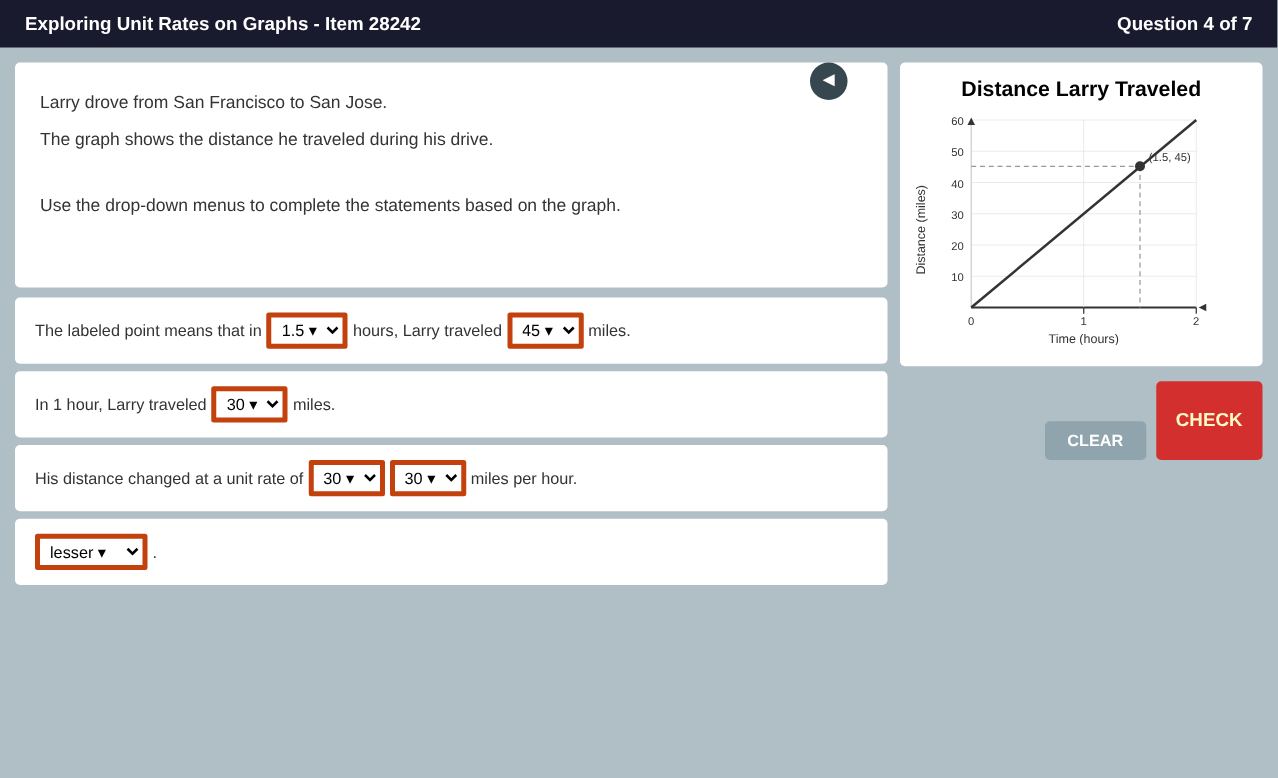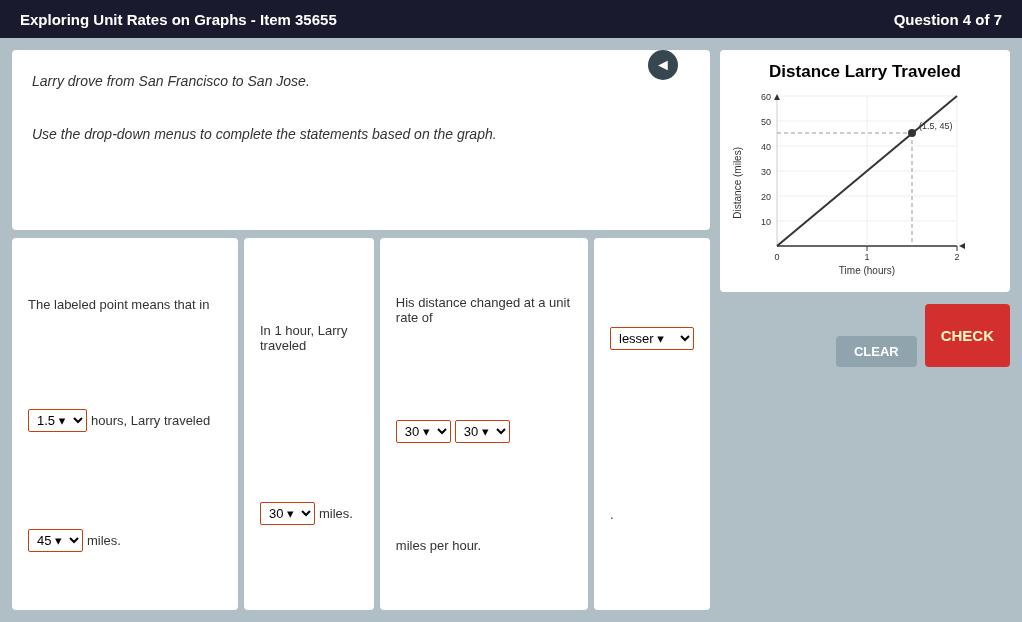--- a/index.html
+++ b/index.html
@@ -45,55 +45,54 @@
       flex-direction: column;
       gap: 8px;
     }
 
     .content-box {
       background: white;
       border-radius: 4px;
       padding: 20px;
       flex: 0 0 auto;
       min-height: 180px;
-      font-style: italic;
     }
 
     .content-text {
       font-size: 14px;
       color: #333;
       line-height: 1.6;
     }
 
     .content-text p {
       margin-bottom: 8px;
     }
 
     .answer-rows {
       display: flex;
-      flex-direction: row;
+      flex-direction: column;
       gap: 6px;
       flex: 1;
     }
 
     .answer-row {
       background: white;
       border-radius: 4px;
       padding: 12px 16px;
       font-size: 13px;
       color: #333;
       display: flex;
       align-items: center;
       flex-wrap: wrap;
       gap: 4px;
       min-height: 44px;
     }
 
     .inline-select {
-      border: 1px solid #c2410c;
+      border: 4px solid #c2410c;
       border-radius: 2px;
       padding: 2px 4px;
       font-size: 13px;
       background: white;
       cursor: pointer;
       appearance: auto;
     }
 
     .right-panel {
       width: 290px;
@@ -177,33 +176,34 @@
       border-radius: 4px;
       font-size: 15px;
       font-weight: bold;
       cursor: pointer;
     }
   </style>
 </head>
 <body>
 
 <div class="header">
-  <span class="header-title">Exploring Unit Rates on Graphs - Item 35655</span>
+  <span class="header-title">Exploring Unit Rates on Graphs - Item 28242</span>
   <span class="header-question">Question 4 of 7</span>
 </div>
 
 <div class="nav-arrow">◄</div>
 
 <div class="main-area">
 
   <div class="left-panel">
 
     <div class="content-box">
       <div class="content-text">
         <p>Larry drove from San Francisco to San Jose.</p>
+        <p>The graph shows the distance he traveled during his drive.</p>
         <br>
         <p>Use the drop-down menus to complete the statements based on the graph.</p>
       </div>
     </div>
 
     <div class="answer-rows">
 
       <div class="answer-row">
         <span>The labeled point means that in</span>
         <select class="inline-select">

